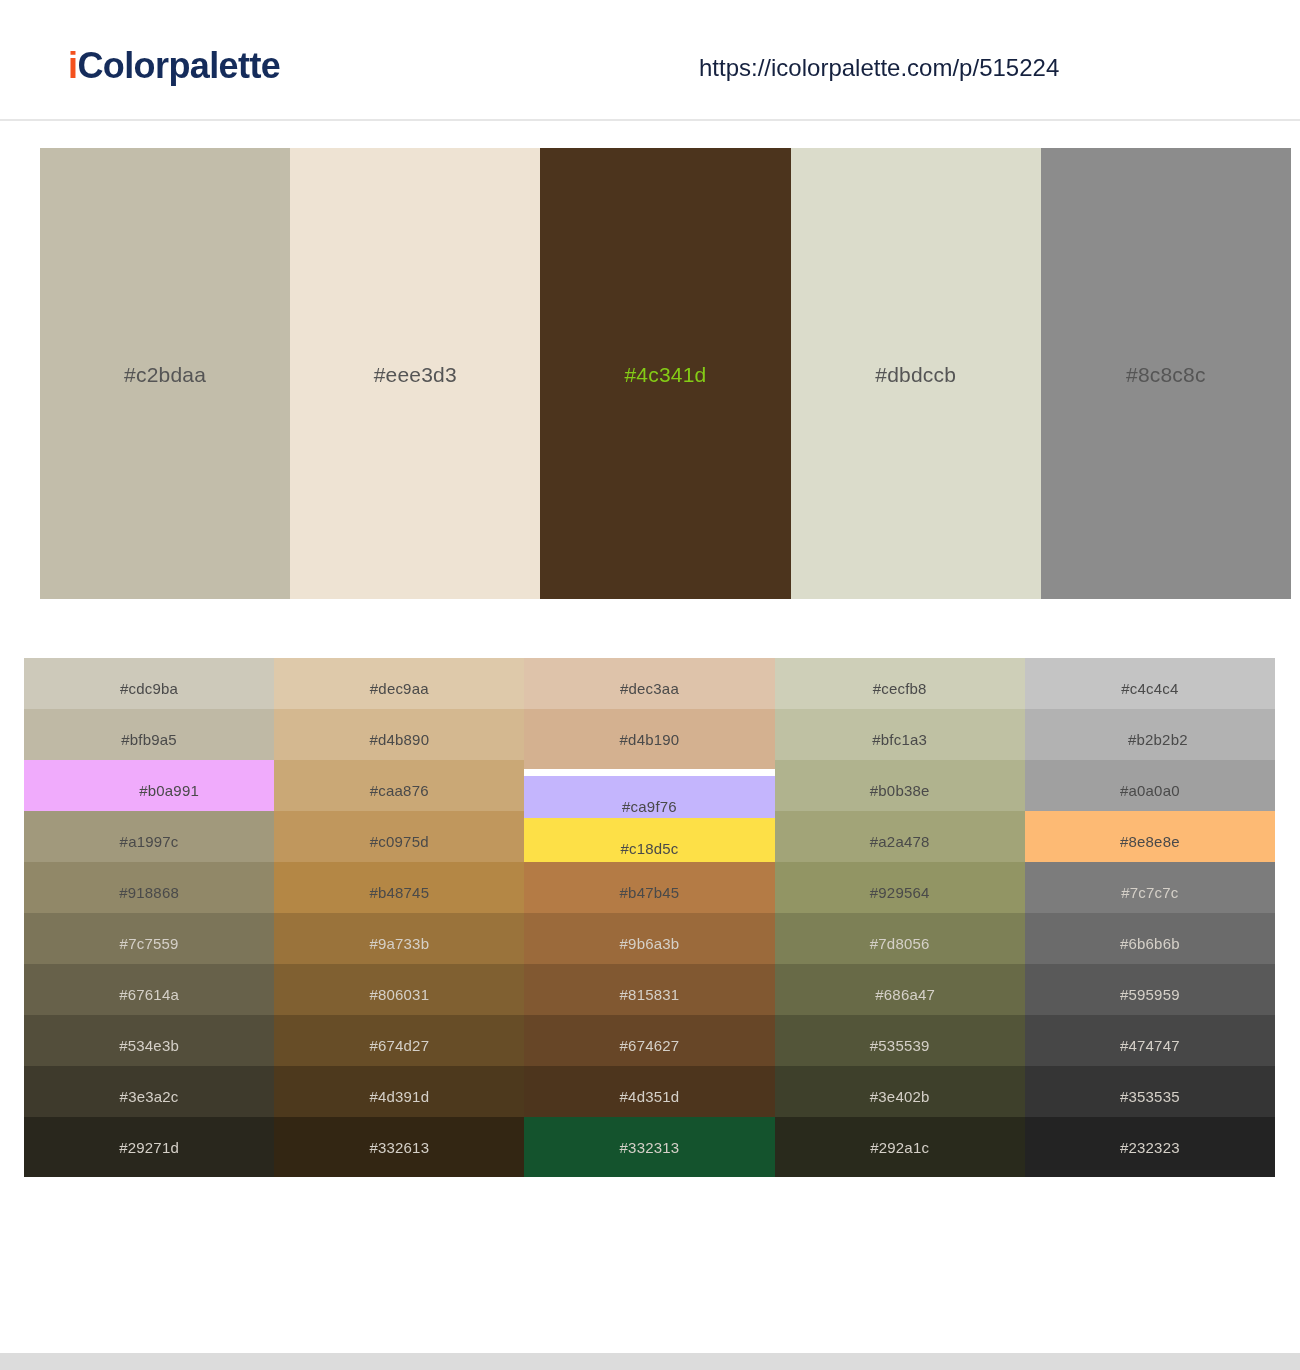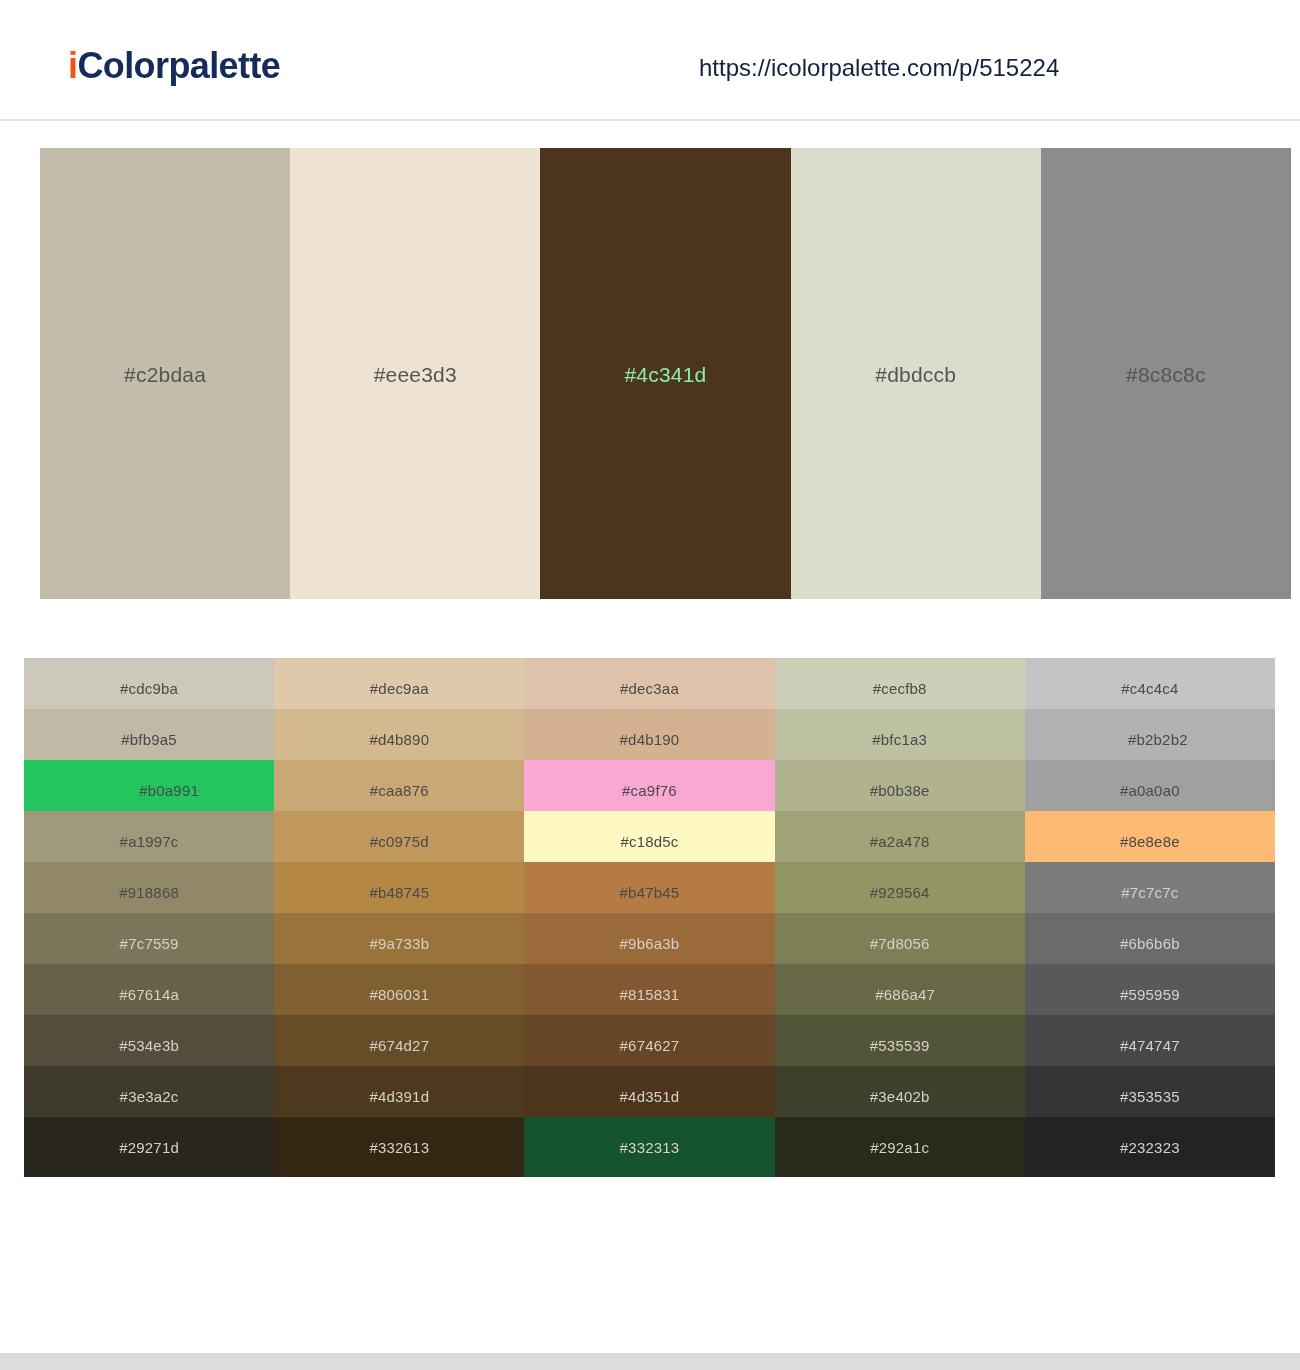--- a/index.html
+++ b/index.html
@@ -69,21 +69,21 @@
     left: 0;
     right: 0;
     top: 50%;
     transform: translateY(-50%);
     text-align: center;
     font-size: 21px;
     line-height: 1;
     letter-spacing: 0.2px;
   }
   .label-dark  { color: #555555; }
-  .label-light { color: #86efac; }
+  .label-light { color: #84cc16; }
 
   
   .shades-grid {
     position: absolute;
     left: 24px;
     top: 658px;
     width: 1251px;
     display: flex;
     flex-direction: column;
   }
@@ -151,30 +151,30 @@
       <div class="shade-cell cell-dark" style="background: rgb(196, 196, 196);">#c4c4c4</div>
     </div>
     <div class="shade-row">
       <div class="shade-cell cell-dark" style="background: rgb(191, 185, 165);">#bfb9a5</div>
       <div class="shade-cell cell-dark" style="background: rgb(212, 184, 144);">#d4b890</div>
       <div class="shade-cell cell-dark" style="background: rgb(212, 177, 144);">#d4b190</div>
       <div class="shade-cell cell-dark" style="background: rgb(191, 193, 163);">#bfc1a3</div>
       <div class="shade-cell cell-dark" style="background: rgb(178, 178, 178); padding-left: 16px;">#b2b2b2</div>
     </div>
     <div class="shade-row">
-      <div class="shade-cell cell-dark" style="background: #22c55e; padding-left: 40px;">#b0a991</div>
+      <div class="shade-cell cell-dark" style="background: #f0abfc; padding-left: 40px;">#b0a991</div>
       <div class="shade-cell cell-dark" style="background: rgb(202, 168, 118);">#caa876</div>
-      <div class="shade-cell cell-dark" style="background: #f9a8d4;">#ca9f76</div>
+      <div class="shade-cell cell-dark" style="background: #c4b5fd; margin-top: 16px;">#ca9f76</div>
       <div class="shade-cell cell-dark" style="background: rgb(176, 179, 142);">#b0b38e</div>
       <div class="shade-cell cell-dark" style="background: rgb(160, 160, 160);">#a0a0a0</div>
     </div>
     <div class="shade-row">
       <div class="shade-cell cell-dark" style="background: rgb(161, 153, 124);">#a1997c</div>
       <div class="shade-cell cell-dark" style="background: rgb(192, 151, 93);">#c0975d</div>
-      <div class="shade-cell cell-dark" style="background: #fef9c3;">#c18d5c</div>
+      <div class="shade-cell cell-dark" style="background: #fde047; margin-top: 7px;">#c18d5c</div>
       <div class="shade-cell cell-dark" style="background: rgb(162, 164, 120);">#a2a478</div>
       <div class="shade-cell cell-dark" style="background: #fdba74;">#8e8e8e</div>
     </div>
     <div class="shade-row">
       <div class="shade-cell cell-dark" style="background: rgb(145, 136, 104);">#918868</div>
       <div class="shade-cell cell-dark" style="background: rgb(180, 135, 69);">#b48745</div>
       <div class="shade-cell cell-dark" style="background: rgb(180, 123, 69);">#b47b45</div>
       <div class="shade-cell cell-dark" style="background: rgb(146, 149, 100);">#929564</div>
       <div class="shade-cell cell-light" style="background: rgb(124, 124, 124);">#7c7c7c</div>
     </div>

